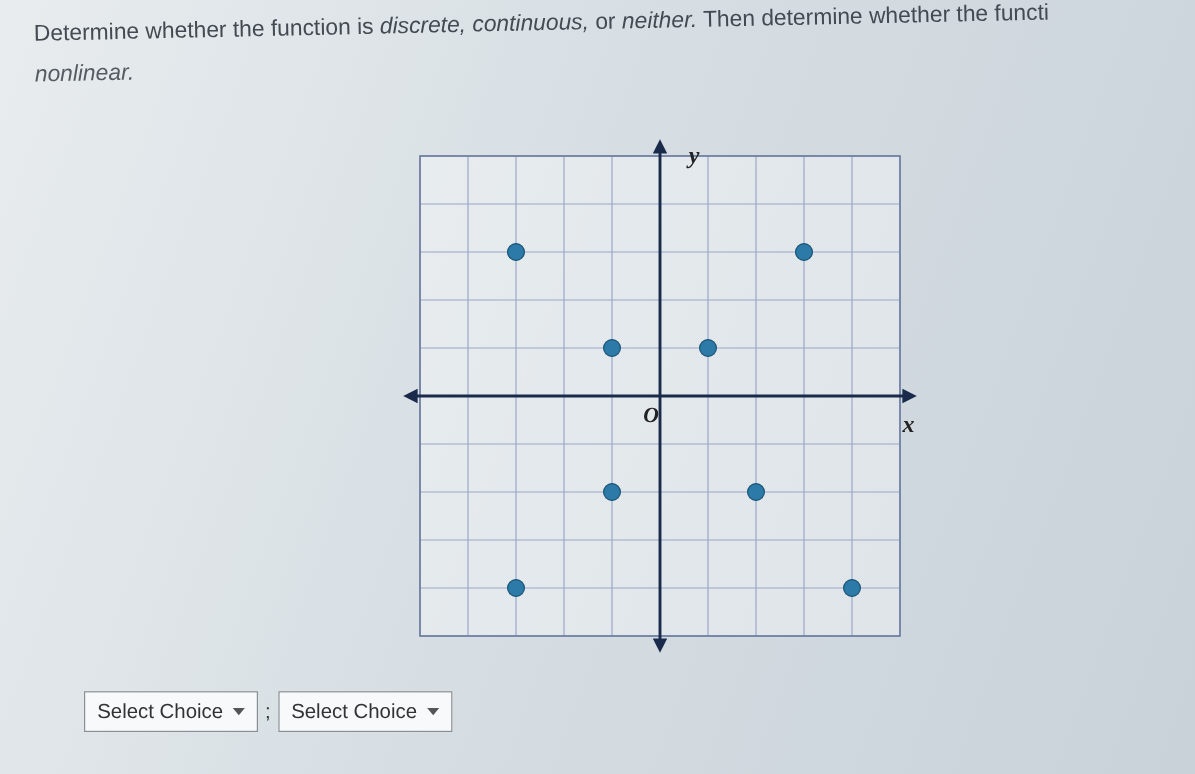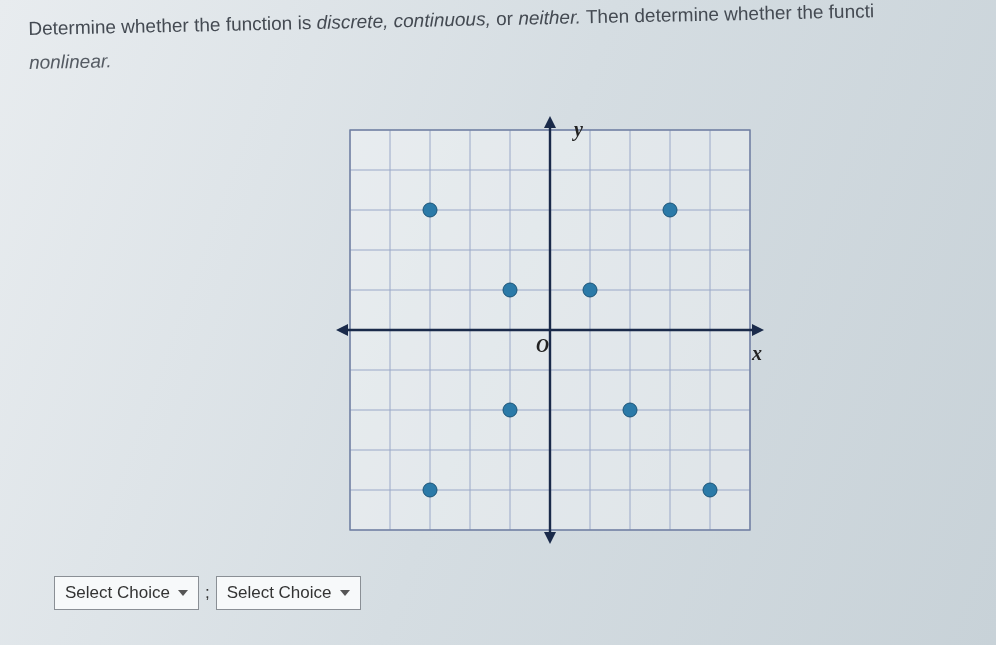--- a/index.html
+++ b/index.html
@@ -29,21 +29,21 @@
     font-style: italic;
     color: #555b63;
   }
   .chart-wrap {
     position: absolute;
     top: 110px;
     left: 330px;
   }
   .selects {
     position: absolute;
-    left: 18px;
+    left: 34px;
     bottom: 35px;
     display: flex;
     align-items: center;
     gap: 6px;
     font-size: 17px;
     color: #333;
     padding-left: 36px;
   }
   .select {
     border: 1px solid #8a8f95;

